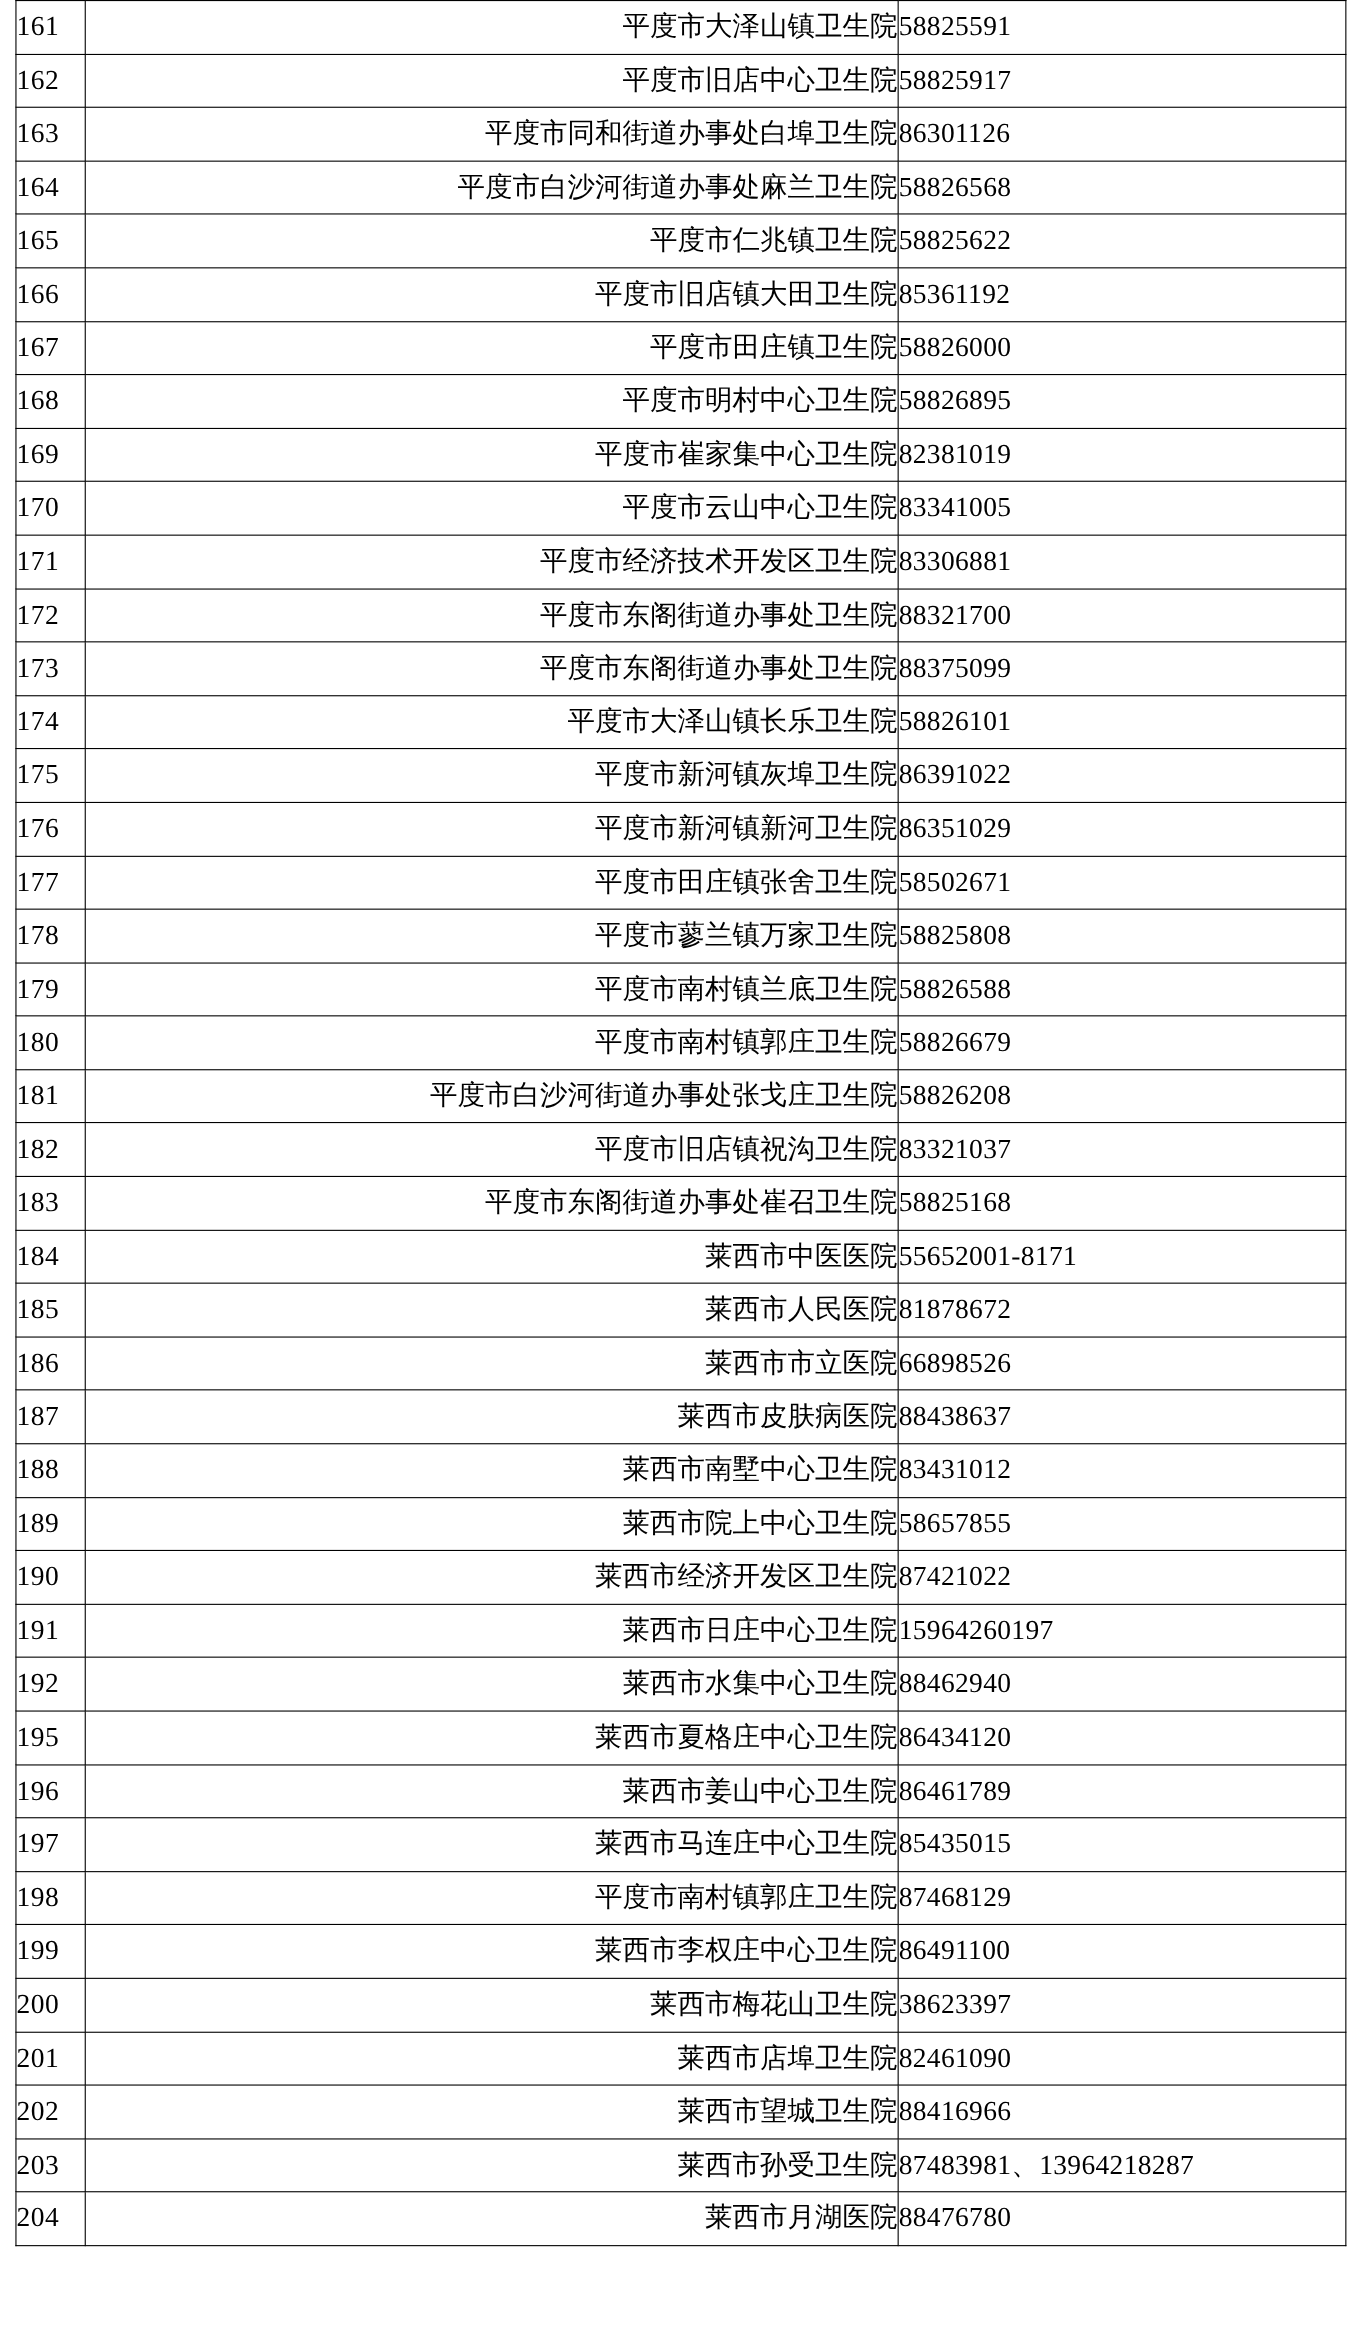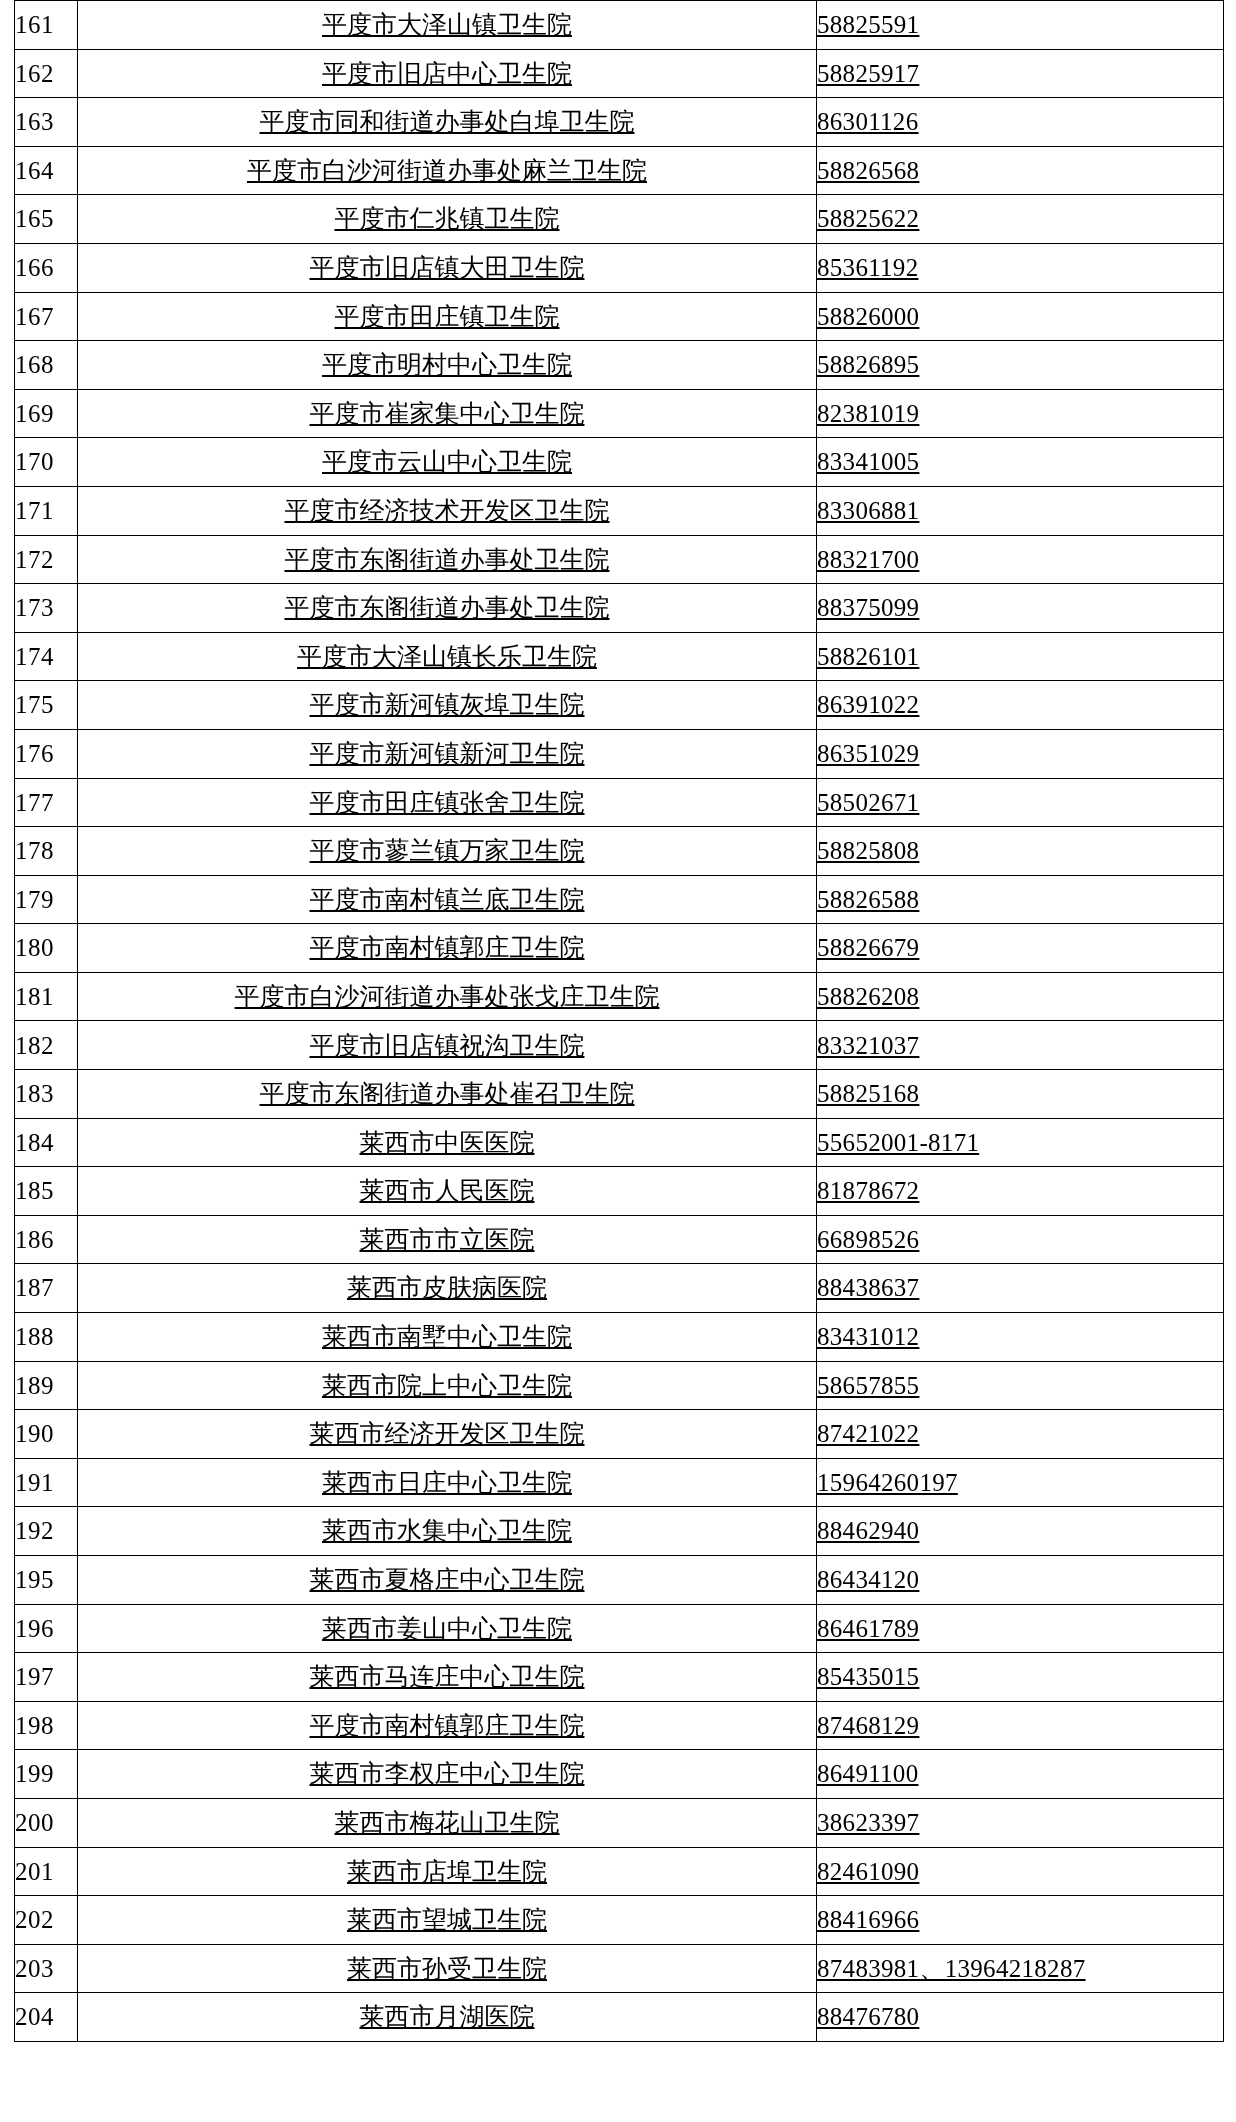--- a/index.html
+++ b/index.html
@@ -41,34 +41,32 @@
     font-family: "Liberation Serif", "DejaVu Serif", serif;
   }
   td.col-idx {
     width: 62px;
     text-align: left;
     font-family: "Liberation Serif", "DejaVu Serif", serif;
     letter-spacing: 0.5px;
   }
   td.col-name {
     width: 738px;
-    text-align: center;
+    text-align: right;
     padding-left: 10px;
     font-family: "DejaVu Sans", "Liberation Sans", sans-serif;
     font-size: 24px;
-    text-decoration: underline;
   }
   td.col-phone {
     width: 406px;
     text-align: left;
     padding-left: 10px;
     font-family: "Liberation Serif", "DejaVu Serif", serif;
     font-size: 25px;
     letter-spacing: 0.3px;
-    text-decoration: underline;
   }
 </style>
 </head>
 <body>
 
 <div class="page">
   <div class="table-wrap">
     <table class="doc-table">
       <tbody id="table-body">
           <tr>

